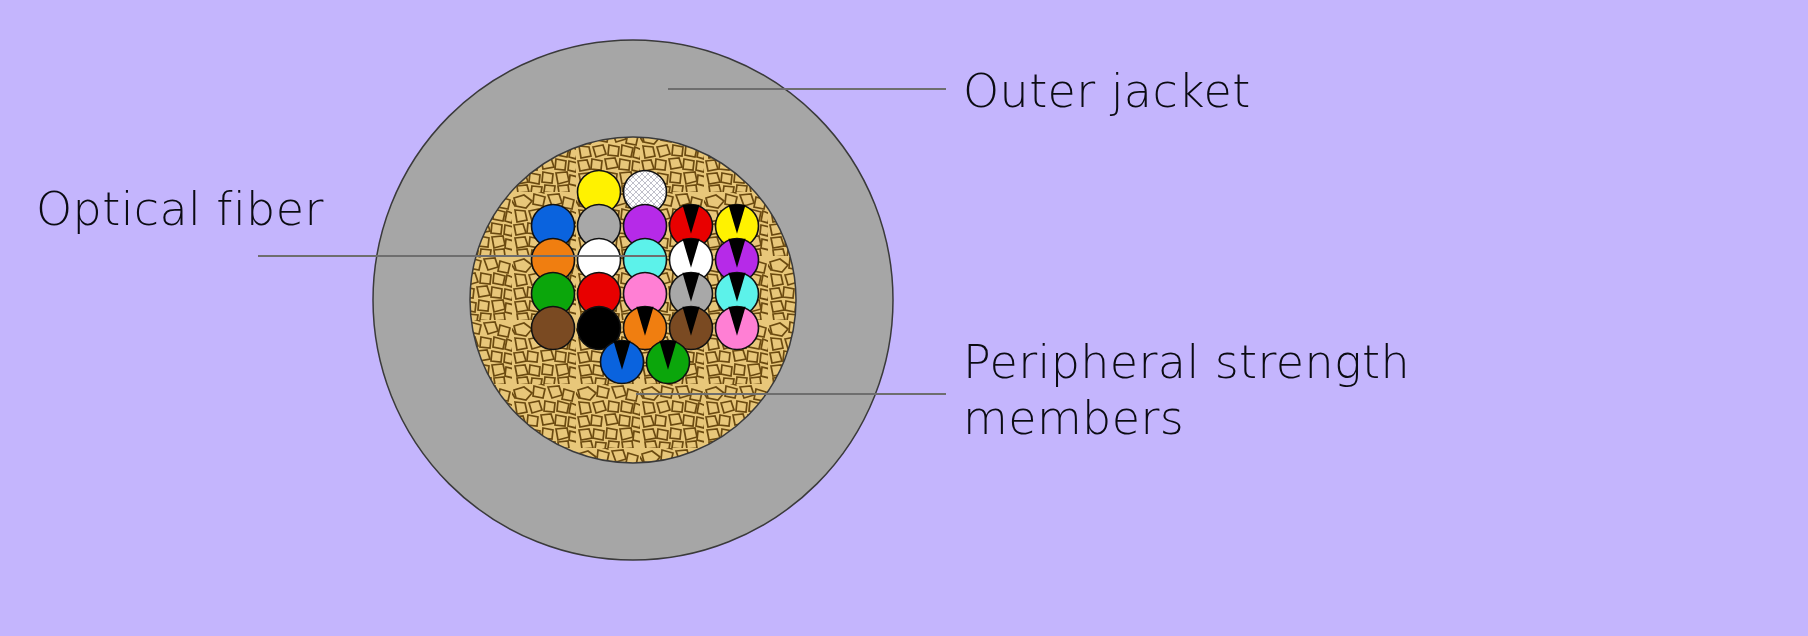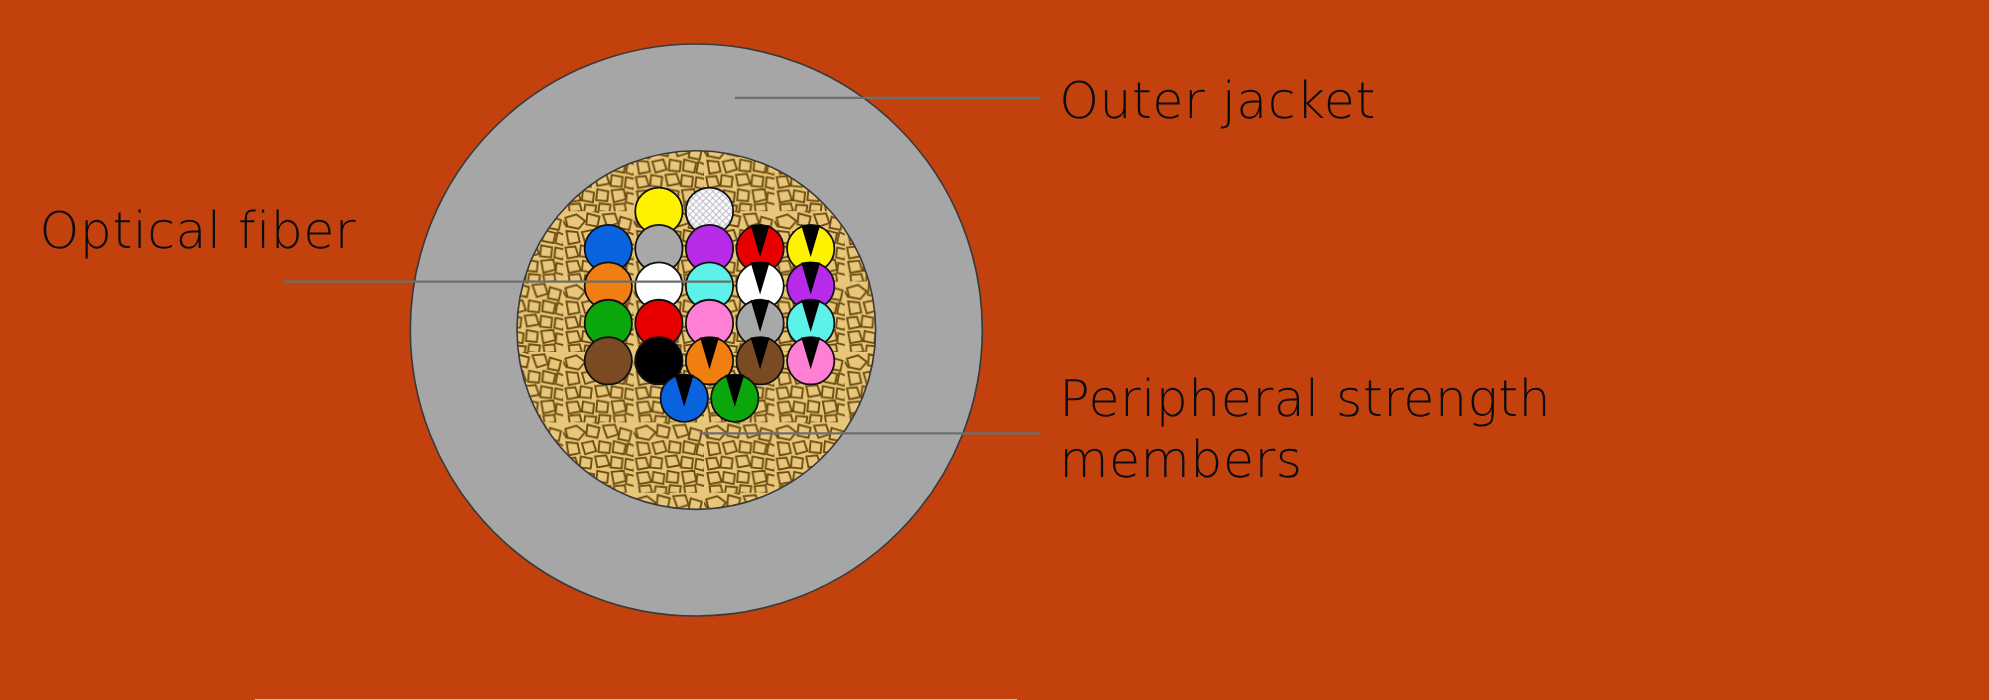--- a/index.html
+++ b/index.html
@@ -10,21 +10,21 @@
   body {
     width: 1808px;
     height: 636px;
     font-family: "DejaVu Sans", sans-serif;
     overflow: hidden;
   }
   #stage {
     position: relative;
     width: 1808px;
     height: 636px;
-    background: #c2410c;
+    background: #c4b5fd;
   }
   svg#diagram {
     display: block;
     width: 1808px;
     height: 636px;
   }
   .label-text {
     font-family: "DejaVu Sans", sans-serif;
     font-size: 46px;
     font-weight: 300;

